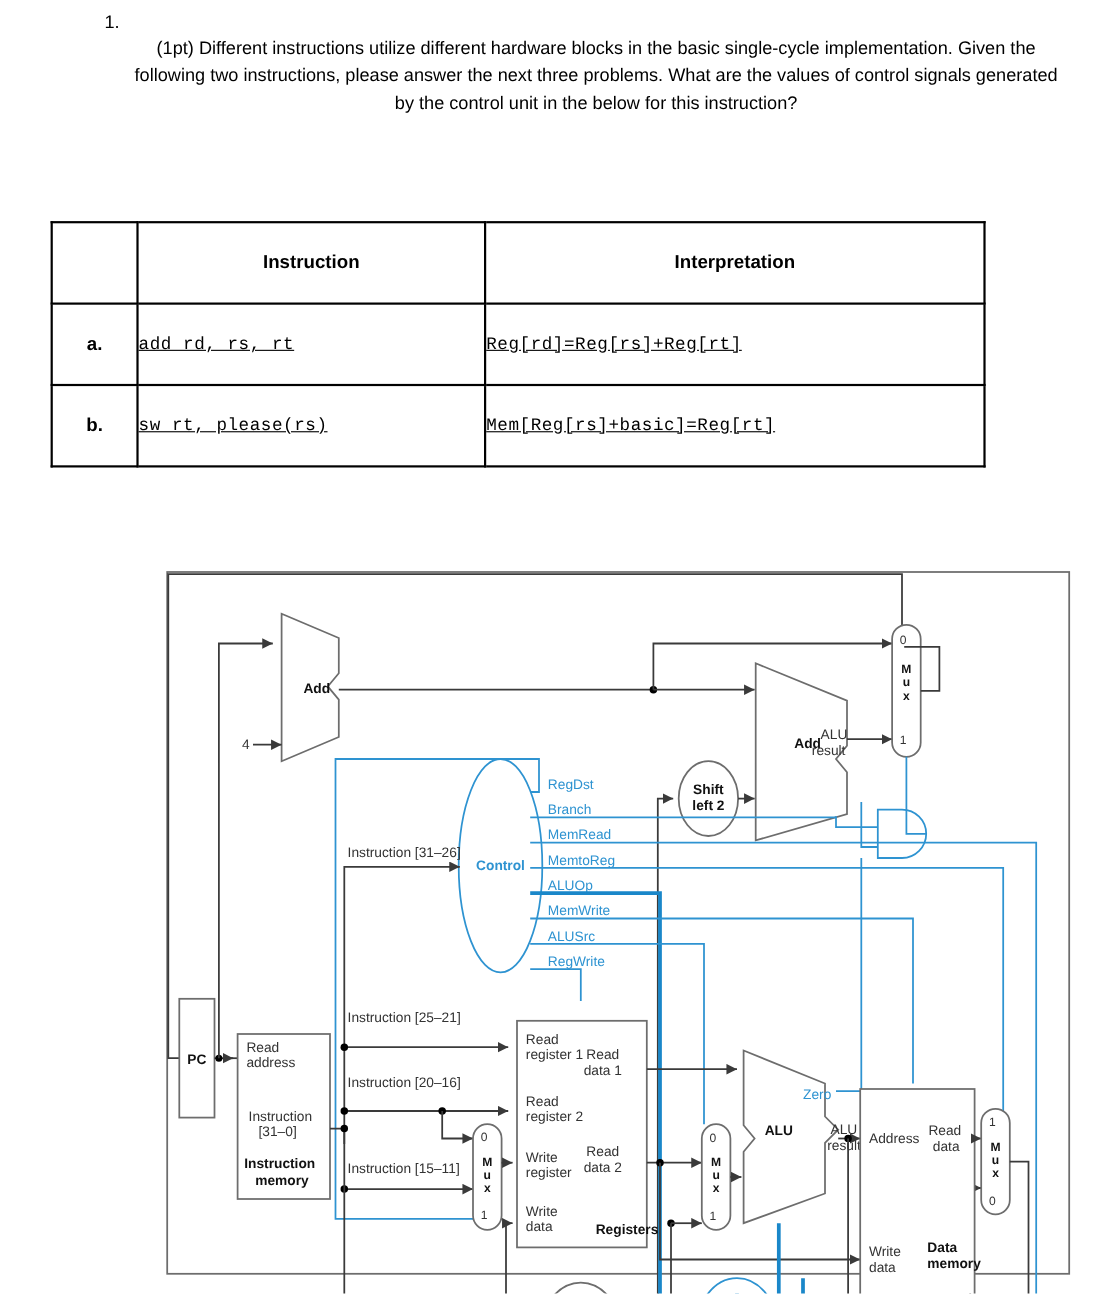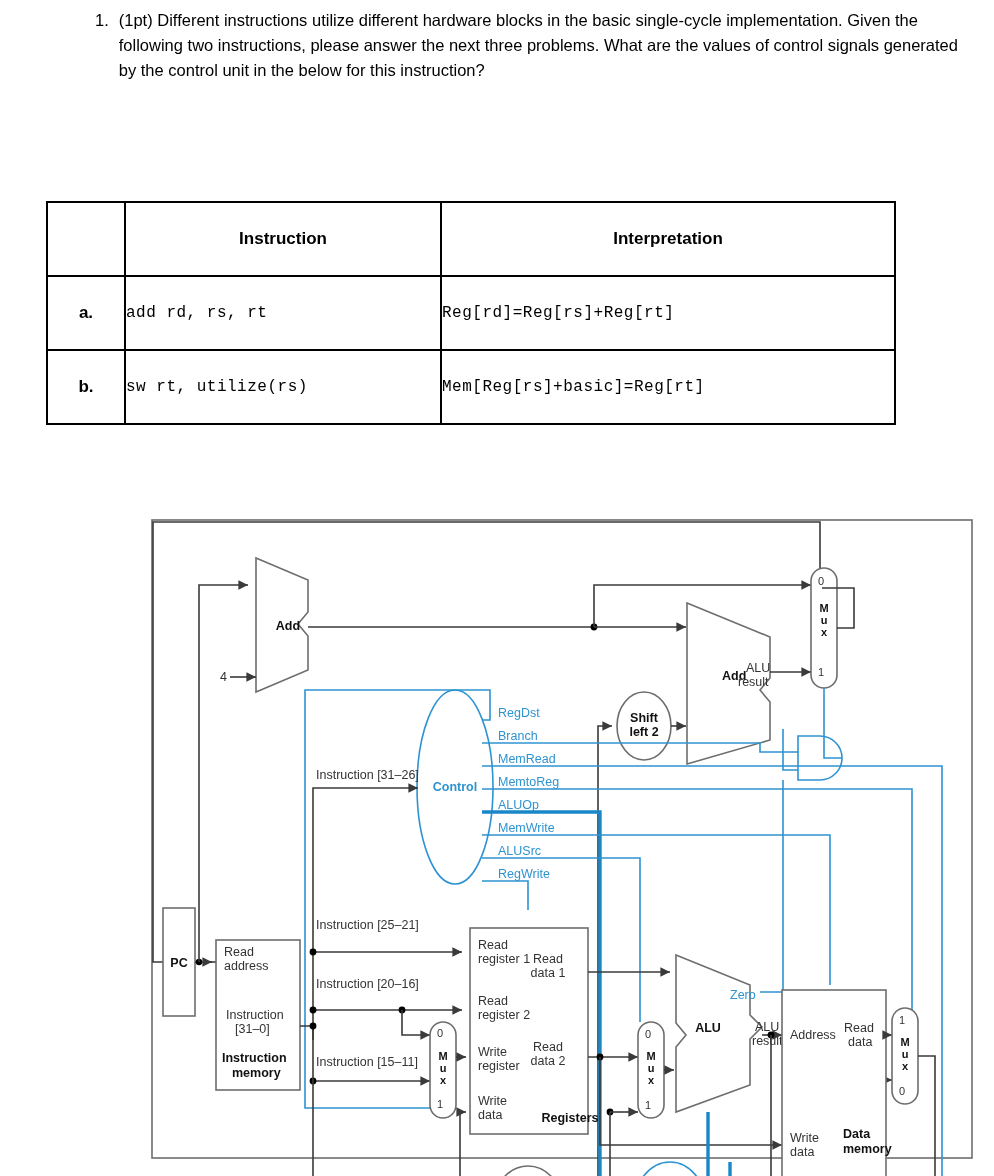--- a/index.html
+++ b/index.html
@@ -14,20 +14,22 @@
   .question{
     position:absolute;left:95px;top:8px;width:870px;
     display:flex;align-items:flex-start;
   }
   .q-num{
     flex:0 0 auto;font-size:16.5px;line-height:25px;
     padding-right:10px;white-space:nowrap;
   }
   .q-text{
     flex:1 1 auto;font-size:16.5px;line-height:25px;
+    text-align:center;
+    margin-top:24px;
   }
 
   
   table.instr{
     position:absolute;left:46px;top:201px;
     width:844px;border-collapse:collapse;
     table-layout:fixed;
   }
   table.instr td,table.instr th{
     border:2px solid #000;
@@ -35,21 +37,21 @@
     padding:0;
   }
   table.instr .c-idx{width:76px;text-align:center;}
   table.instr .c-ins{width:314px;}
   table.instr .c-int{width:452px;}
   .hdr-row td{height:72px;text-align:center;font-weight:bold;font-size:17px;}
   .body-row td{height:72px;}
   .idx-cell{font-weight:bold;font-size:17px;}
   .mono{
     font-family:"Liberation Mono", monospace;
-    font-size:16px;letter-spacing:0.5px;padding-left:10px;
+    font-size:16px;letter-spacing:0.5px;padding-left:10px;text-decoration:underline;
   }
 
   
   .diagram{position:absolute;left:130px;top:500px;width:864px;height:676px;}
   svg.dp{display:block;}
   .blk{fill:#ffffff;stroke:#6d6d6d;stroke-width:1.6;}
   .wire{fill:none;stroke:#3a3a3a;stroke-width:1.6;}
   .cwire{fill:none;stroke:#2e93d1;stroke-width:1.6;}
   .cwirefat{fill:none;stroke:#1a87c9;stroke-width:3.4;}
   .cell{fill:#ffffff;stroke:#2e93d1;stroke-width:1.6;}
@@ -79,21 +81,21 @@
         <td class="c-ins">Instruction</td>
         <td class="c-int">Interpretation</td>
       </tr>
       <tr class="body-row">
         <td class="c-idx idx-cell">a.</td>
         <td class="c-ins mono">add rd, rs, rt</td>
         <td class="c-int mono">Reg[rd]=Reg[rs]+Reg[rt]</td>
       </tr>
       <tr class="body-row">
         <td class="c-idx idx-cell">b.</td>
-        <td class="c-ins mono">sw rt, utilize(rs)</td>
+        <td class="c-ins mono">sw rt, please(rs)</td>
         <td class="c-int mono">Mem[Reg[rs]+basic]=Reg[rt]</td>
       </tr>
     </tbody>
   </table>
 
   <div class="diagram">
   <svg class="dp" width="864" height="676" viewBox="0 0 864 676" xmlns="http://www.w3.org/2000/svg">
     <defs>
       <marker id="ah" markerWidth="7" markerHeight="7" refX="6" refY="3" orient="auto">
         <path d="M0,0 L6,3 L0,6 z" fill="#3a3a3a"></path>

